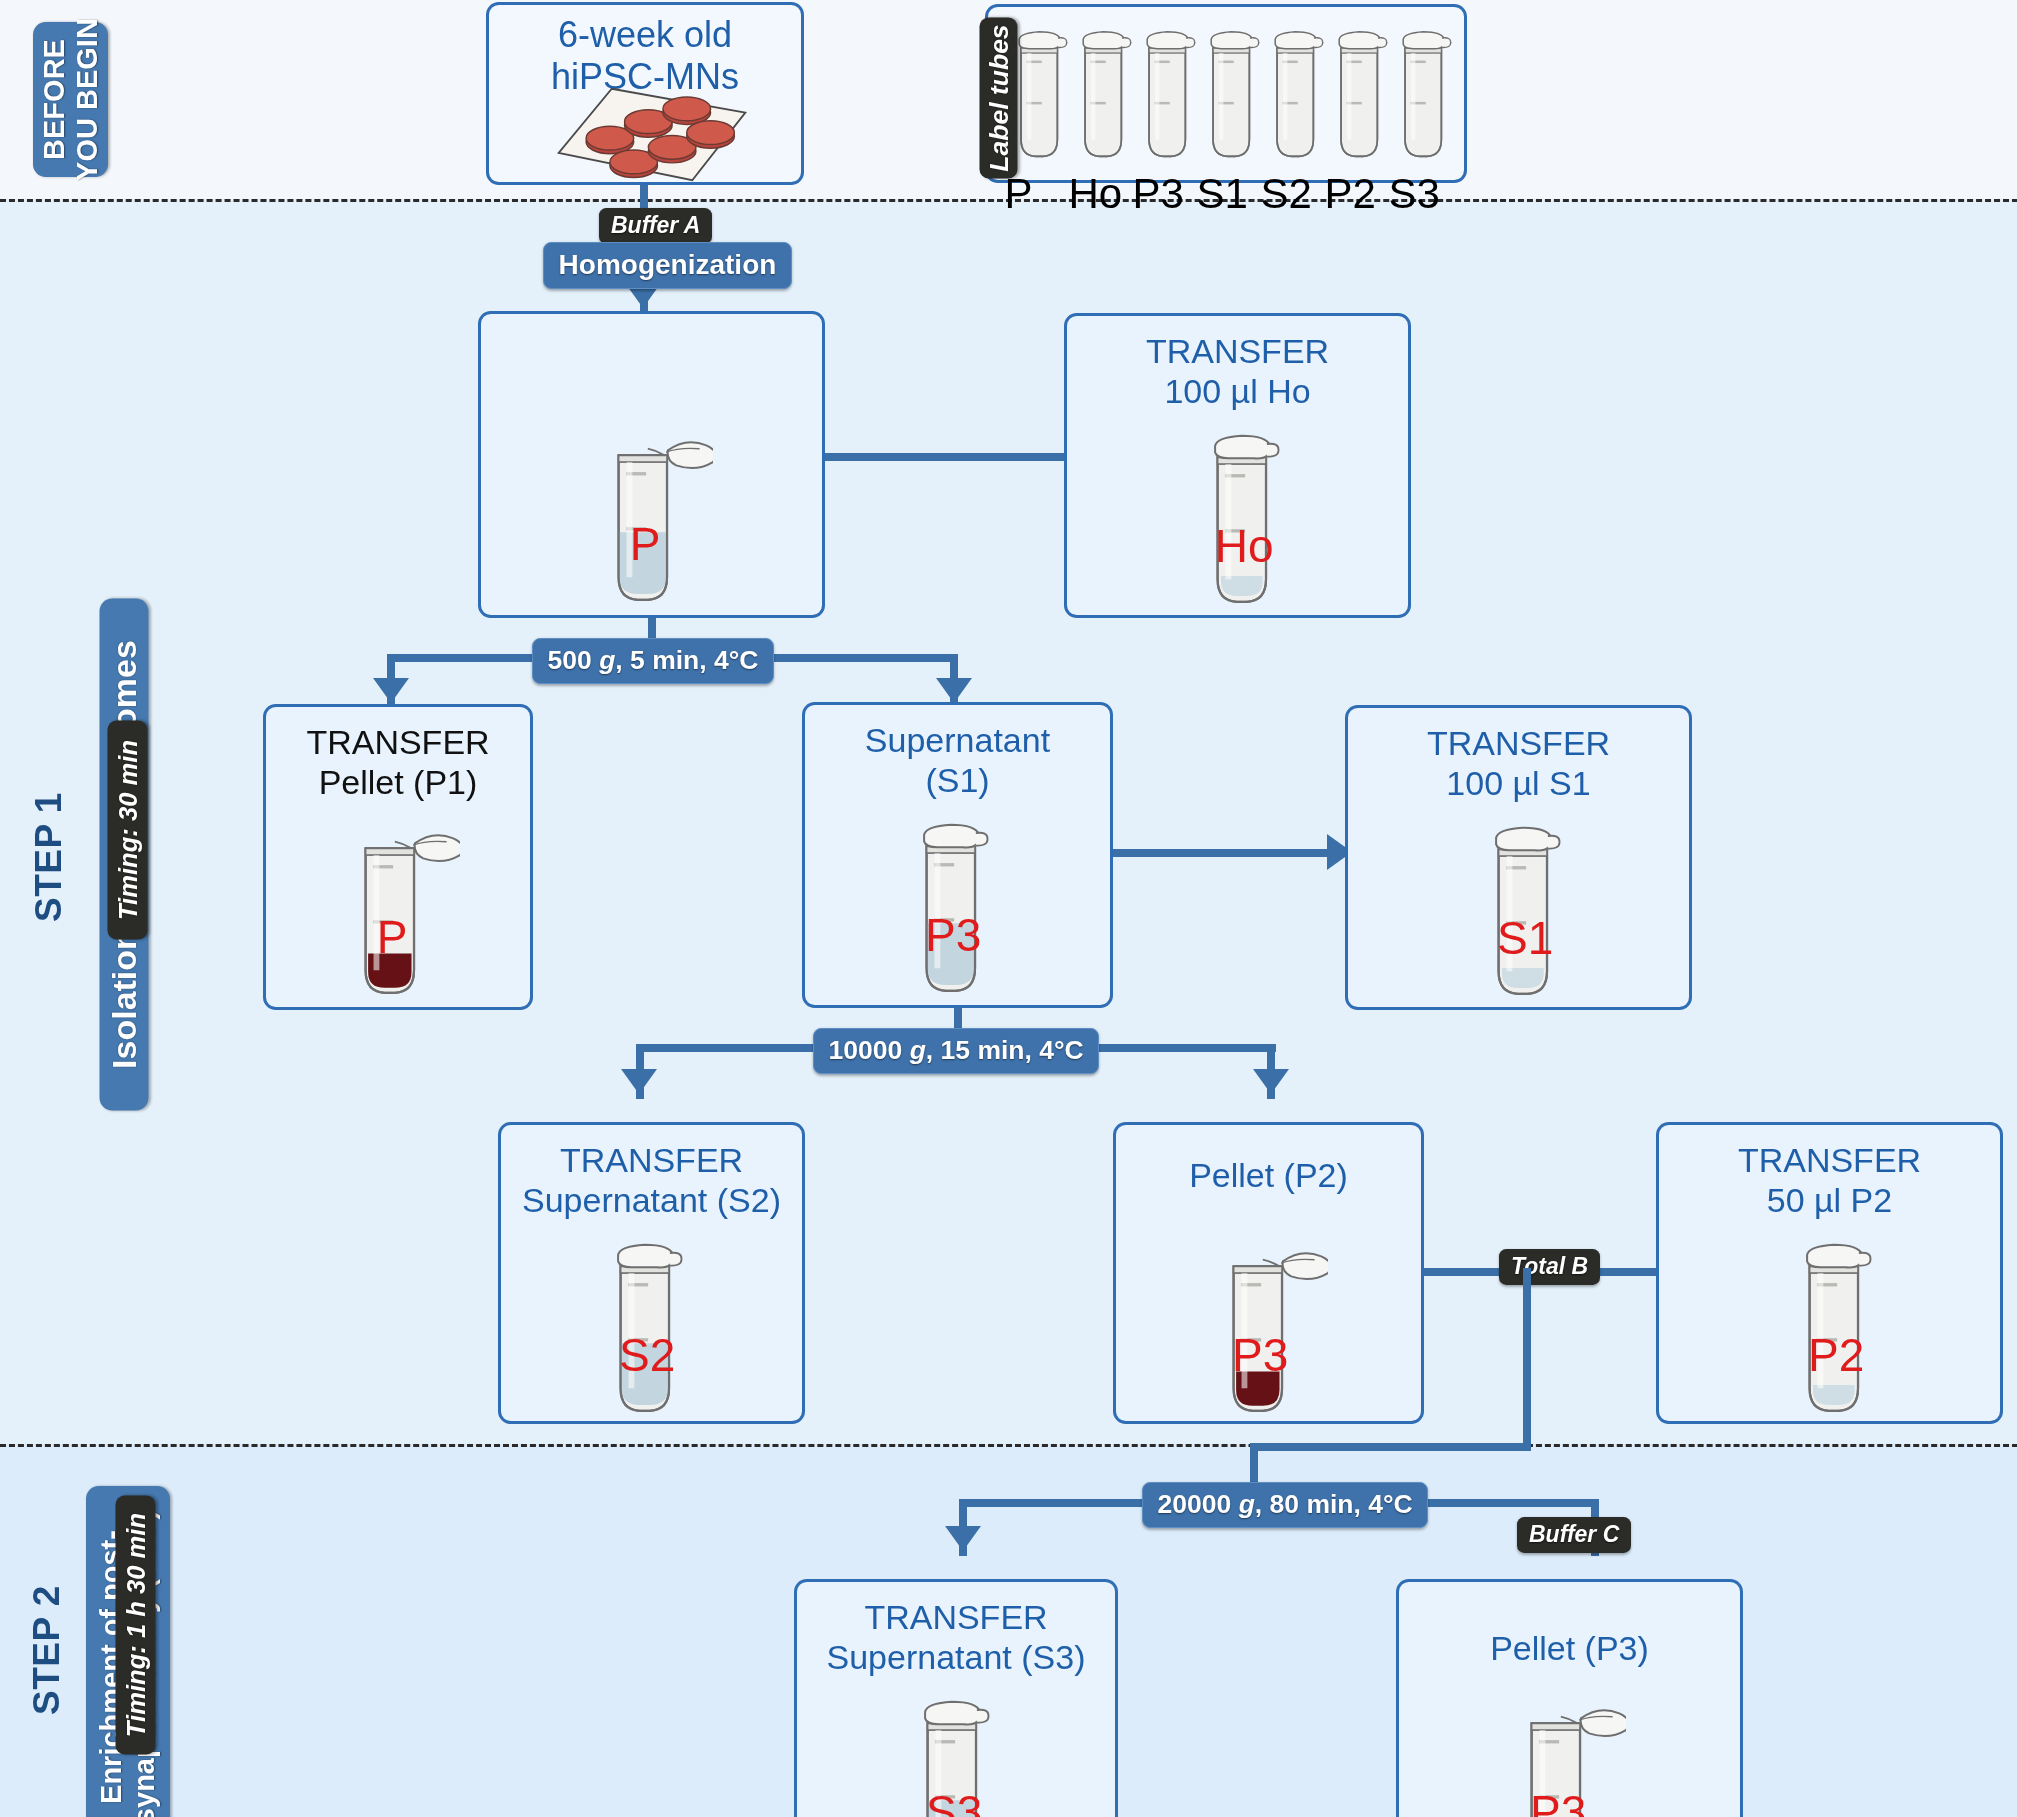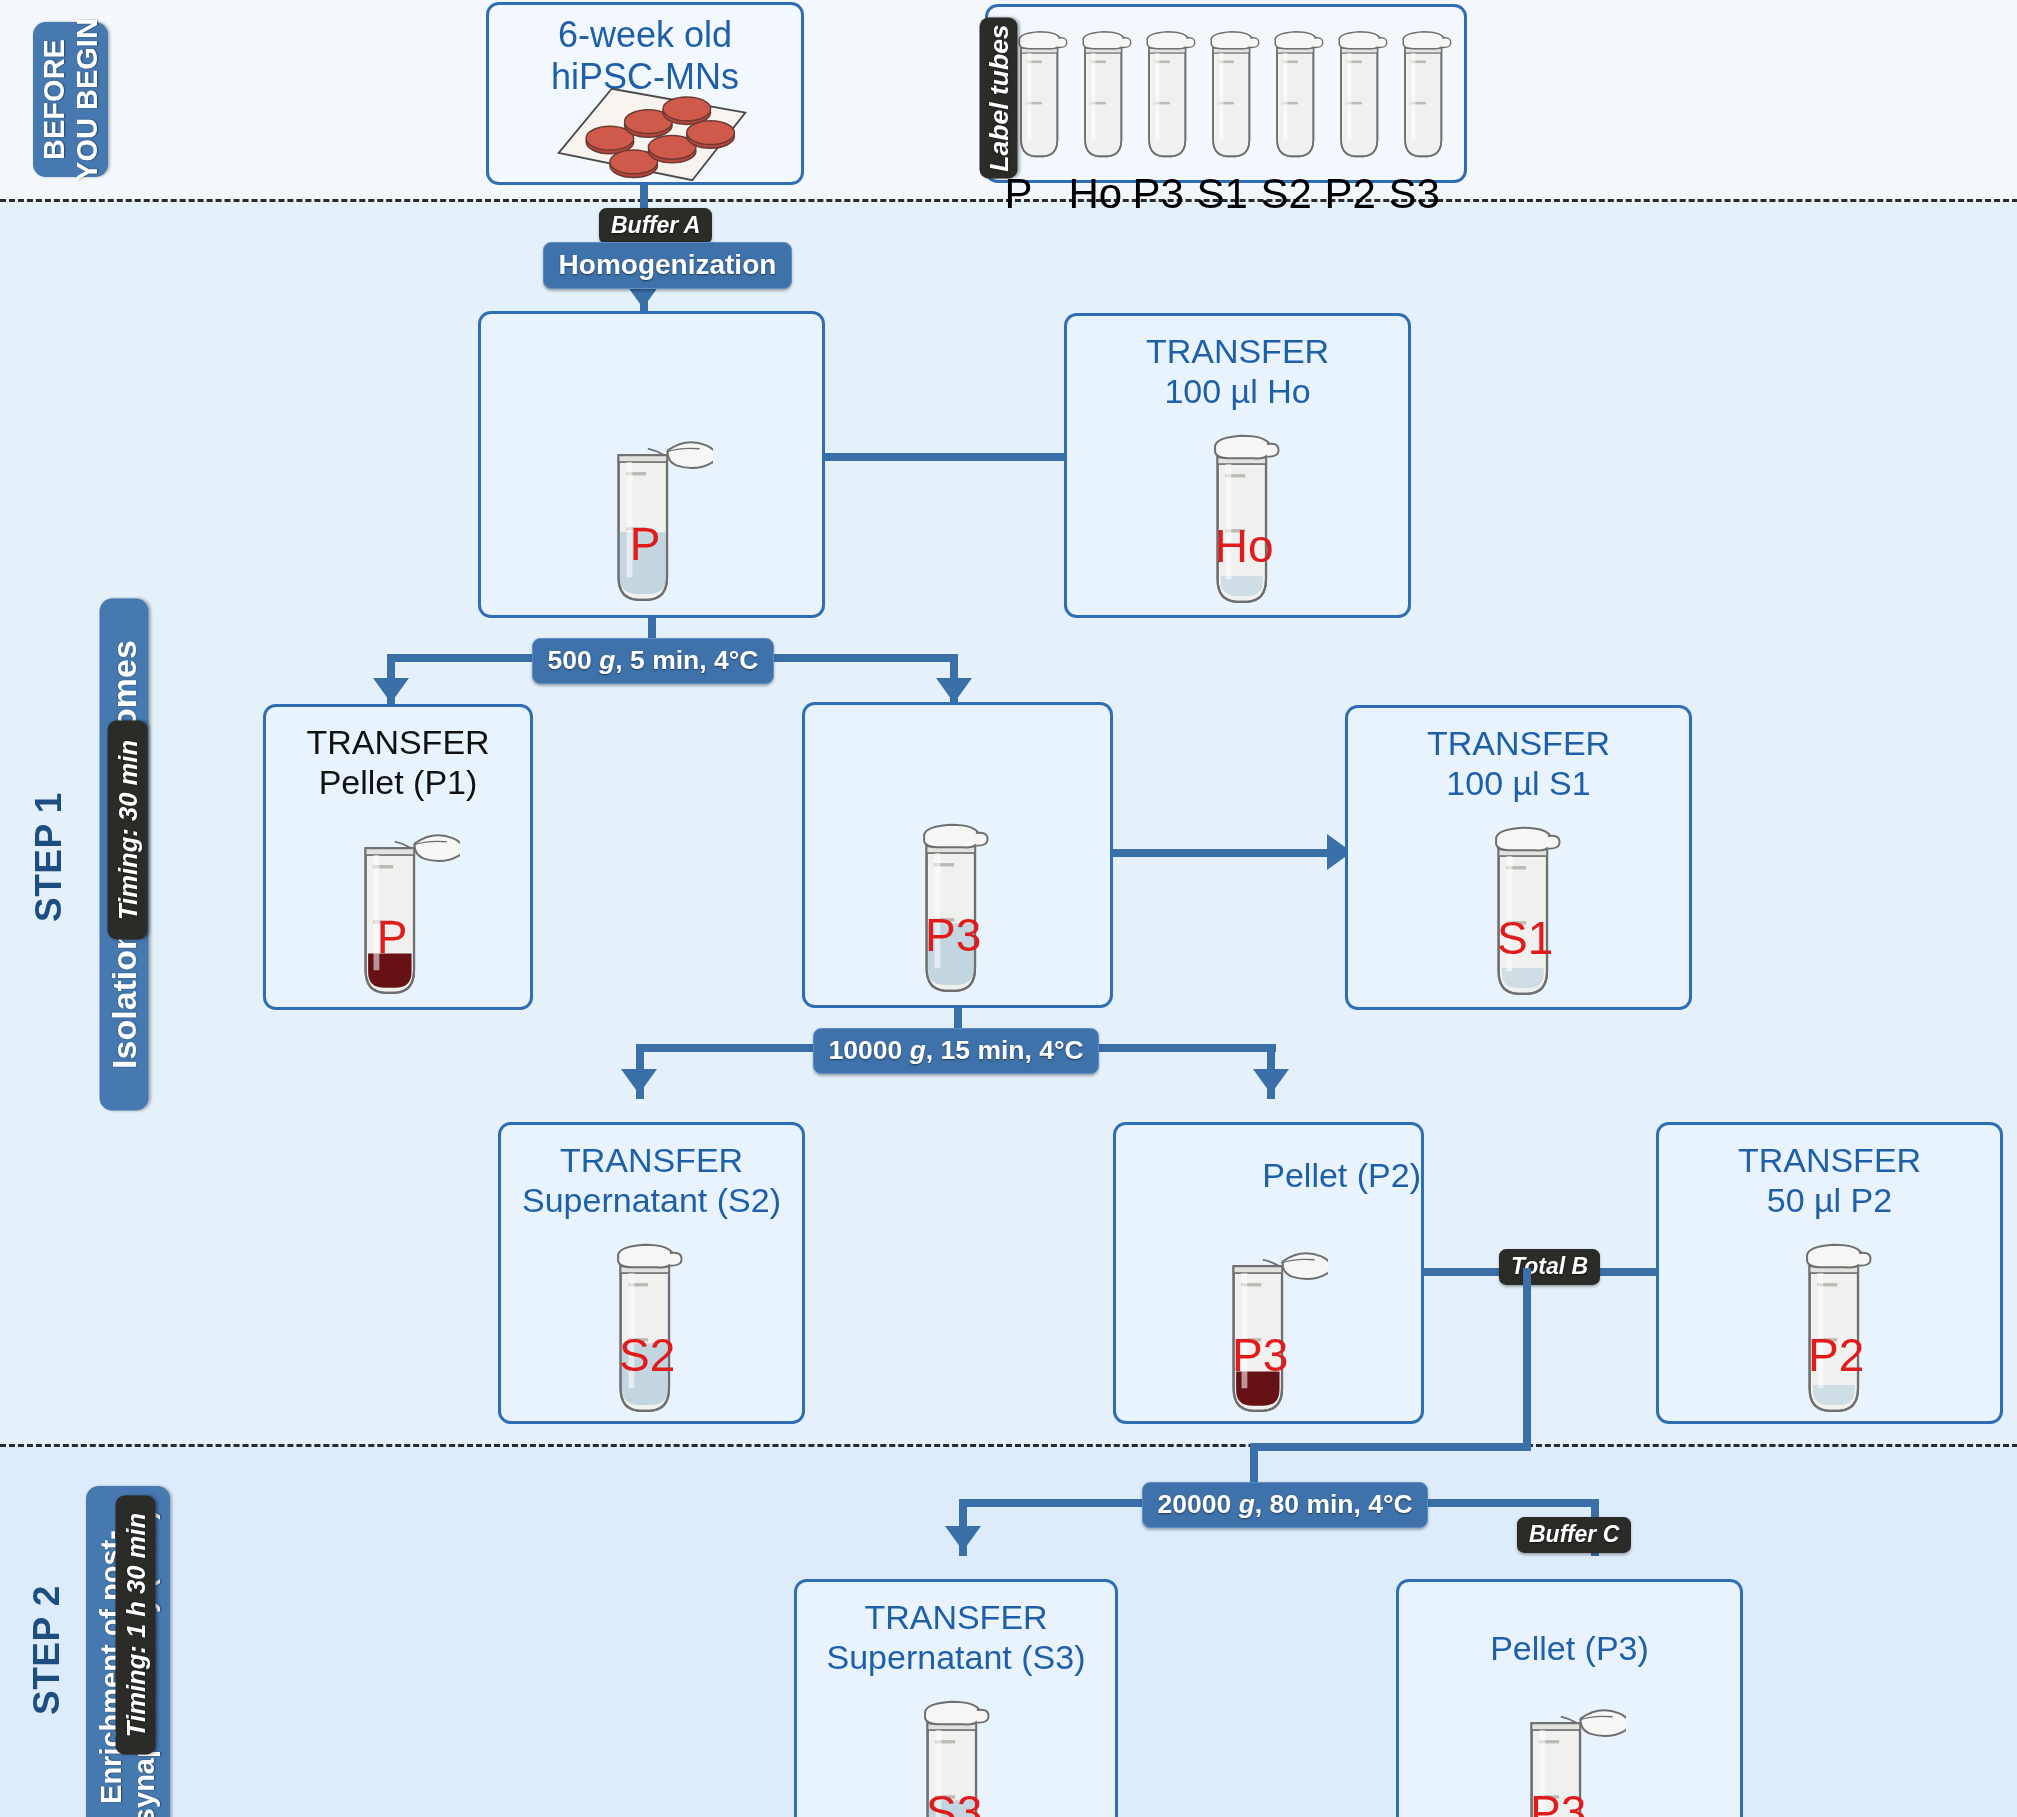--- a/index.html
+++ b/index.html
@@ -282,20 +282,24 @@
     <line x1="36" y1="62" x2="60" y2="62" stroke="#b9b9b6" stroke-width="4"></line>
     <line x1="36" y1="128" x2="60" y2="128" stroke="#b9b9b6" stroke-width="4"></line>
     <path d="M40 48 L40 186" stroke="#ffffff" stroke-width="7" opacity=".55"></path>
     <path d="M86 34 Q108 18 132 28 Q150 36 140 48 Q120 60 96 52 Q84 46 86 34 Z" fill="#f6f6f4" stroke="#6f6f6f" stroke-width="2.4"></path>
        <path d="M84 36 Q100 30 124 32" fill="none" stroke="#6f6f6f" stroke-width="1.6"></path>
        <path d="M82 40 Q72 34 62 32" fill="none" stroke="#6f6f6f" stroke-width="2.2"></path>
   </svg><span class="lbl" style="top: 95px; font-size: 46px; left: 42%;">P</span></div>
   </div>
 
   <div class="box" style="left:802px;top:702px;width:311px;height:306px;">
+    <div class="box-title" style="top:16.4px;">
+      <span>Supernatant</span><br>
+      <span>(S1)</span>
+    </div>
     <div class="tube-slot tube" style="position:absolute;left:99px;top:108px;"><svg width="117" height="192" viewBox="0 0 140 230">
     <path d="M27 40 L85 40 L85 186 Q85 212 62 213 L50 213 Q27 212 27 186 Z" fill="#f0f0ee" stroke="#6f6f6f" stroke-width="2.6"></path>
     <path d="M28 132 L28 186 Q28 206 50 206 L62 206 Q84 206 84 186 L84 132 Z" fill="#c3d5de" stroke="none"></path>
     <path d="M27 40 L85 40 L85 186 Q85 212 62 213 L50 213 Q27 212 27 186 Z" fill="none" stroke="#6f6f6f" stroke-width="2.6"></path>
     <rect x="27" y="40" width="58" height="8" fill="#e2e2df" stroke="#6f6f6f" stroke-width="2"></rect>
     <line x1="36" y1="62" x2="60" y2="62" stroke="#b9b9b6" stroke-width="4"></line>
     <line x1="36" y1="128" x2="60" y2="128" stroke="#b9b9b6" stroke-width="4"></line>
     <path d="M40 48 L40 186" stroke="#ffffff" stroke-width="7" opacity=".55"></path>
     <path d="M24 26 Q26 16 56 14 Q86 14 90 26 Q94 34 86 38 Q82 42 70 41 L40 41 Q26 41 24 34 Z" fill="#f6f6f4" stroke="#6f6f6f" stroke-width="2.4"></path>
        <path d="M86 24 Q100 22 100 31 Q100 40 86 39" fill="#f6f6f4" stroke="#6f6f6f" stroke-width="2.2"></path>
@@ -345,21 +349,21 @@
     <rect x="27" y="40" width="58" height="8" fill="#e2e2df" stroke="#6f6f6f" stroke-width="2"></rect>
     <line x1="36" y1="62" x2="60" y2="62" stroke="#b9b9b6" stroke-width="4"></line>
     <line x1="36" y1="128" x2="60" y2="128" stroke="#b9b9b6" stroke-width="4"></line>
     <path d="M40 48 L40 186" stroke="#ffffff" stroke-width="7" opacity=".55"></path>
     <path d="M24 26 Q26 16 56 14 Q86 14 90 26 Q94 34 86 38 Q82 42 70 41 L40 41 Q26 41 24 34 Z" fill="#f6f6f4" stroke="#6f6f6f" stroke-width="2.4"></path>
        <path d="M86 24 Q100 22 100 31 Q100 40 86 39" fill="#f6f6f4" stroke="#6f6f6f" stroke-width="2.2"></path>
   </svg><span class="lbl" style="top: 95px; font-size: 46px; left: 42%;">S2</span></div>
   </div>
 
   <div class="box" style="left:1113px;top:1122px;width:311px;height:302px;">
-    <div class="box-title" style="top:31px;text-align:right;">
+    <div class="box-title" style="top:31px;">
       <span>Pellet (P2)</span>
     </div>
     <div class="tube-slot tube" style="position:absolute;left:95px;top:108px;"><svg width="117" height="192" viewBox="0 0 140 230">
     <path d="M27 40 L85 40 L85 186 Q85 212 62 213 L50 213 Q27 212 27 186 Z" fill="#f0f0ee" stroke="#6f6f6f" stroke-width="2.6"></path>
     <path d="M30 166 L30 188 Q30 207 50 207 L62 207 Q82 207 82 188 L82 166 Z" fill="#661116" stroke="none"></path>
     <path d="M27 40 L85 40 L85 186 Q85 212 62 213 L50 213 Q27 212 27 186 Z" fill="none" stroke="#6f6f6f" stroke-width="2.6"></path>
     <rect x="27" y="40" width="58" height="8" fill="#e2e2df" stroke="#6f6f6f" stroke-width="2"></rect>
     <line x1="36" y1="62" x2="60" y2="62" stroke="#b9b9b6" stroke-width="4"></line>
     <line x1="36" y1="128" x2="60" y2="128" stroke="#b9b9b6" stroke-width="4"></line>
     <path d="M40 48 L40 186" stroke="#ffffff" stroke-width="7" opacity=".55"></path>

